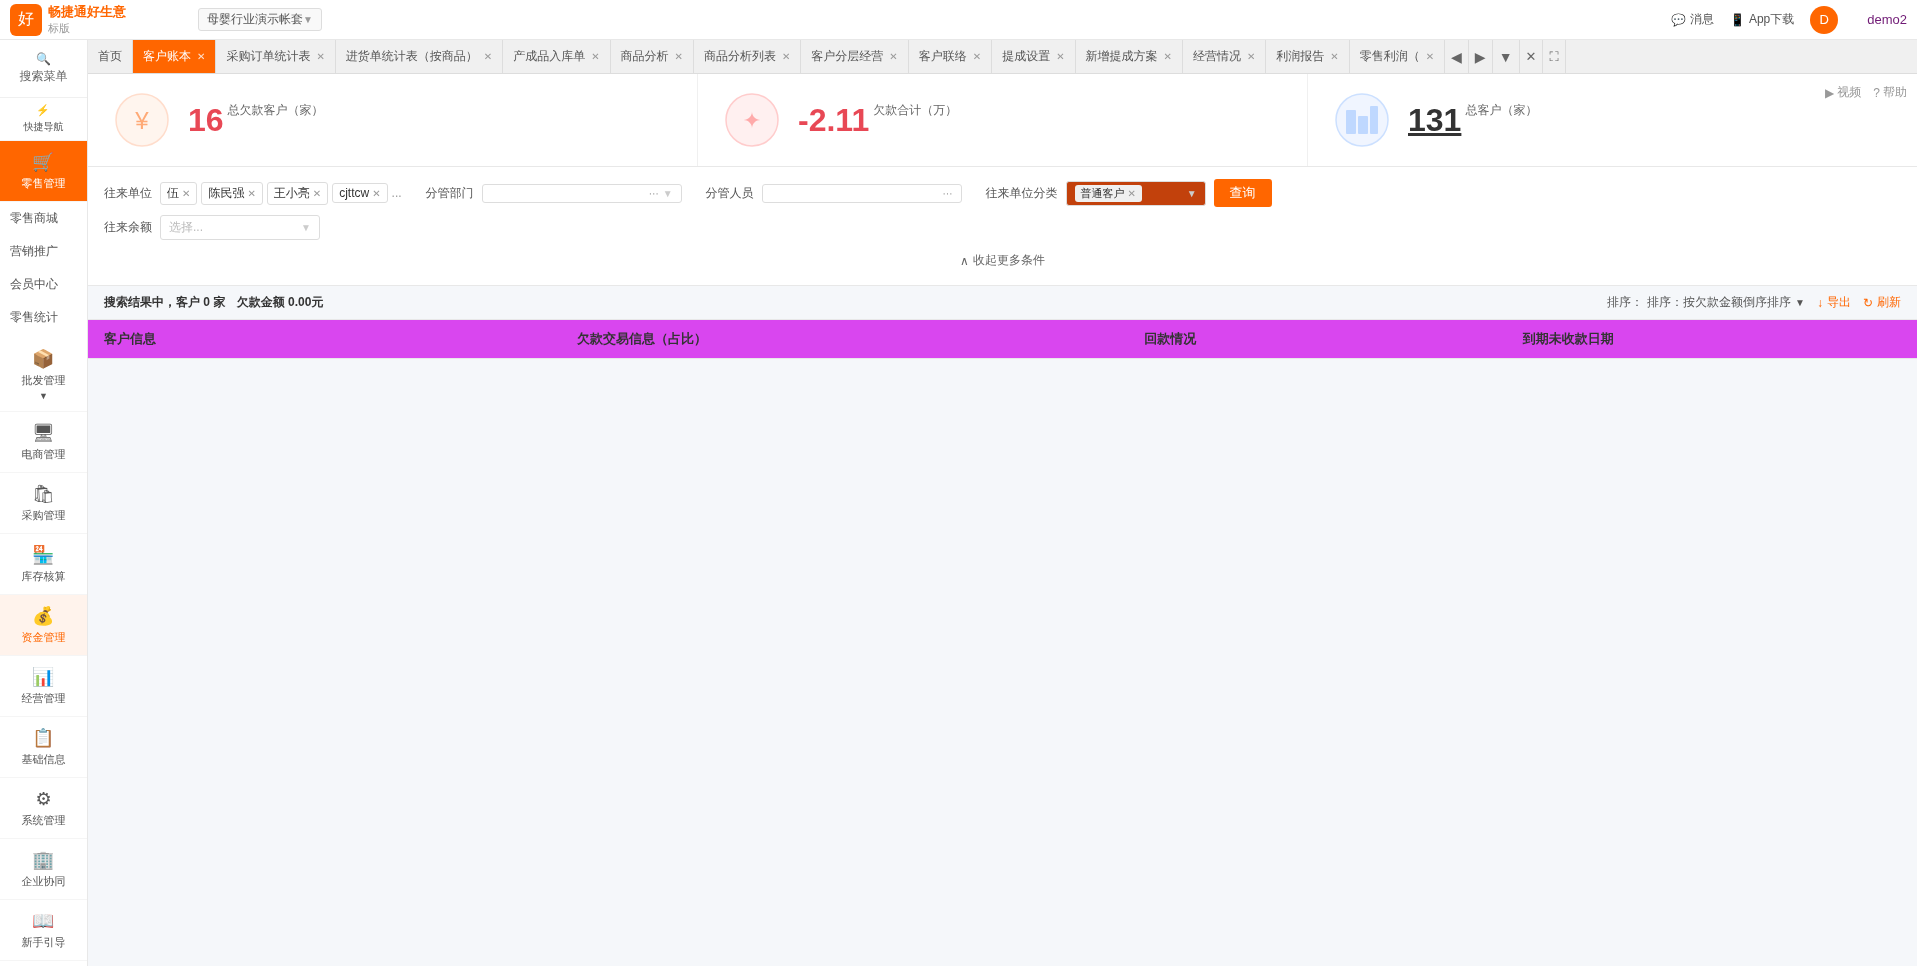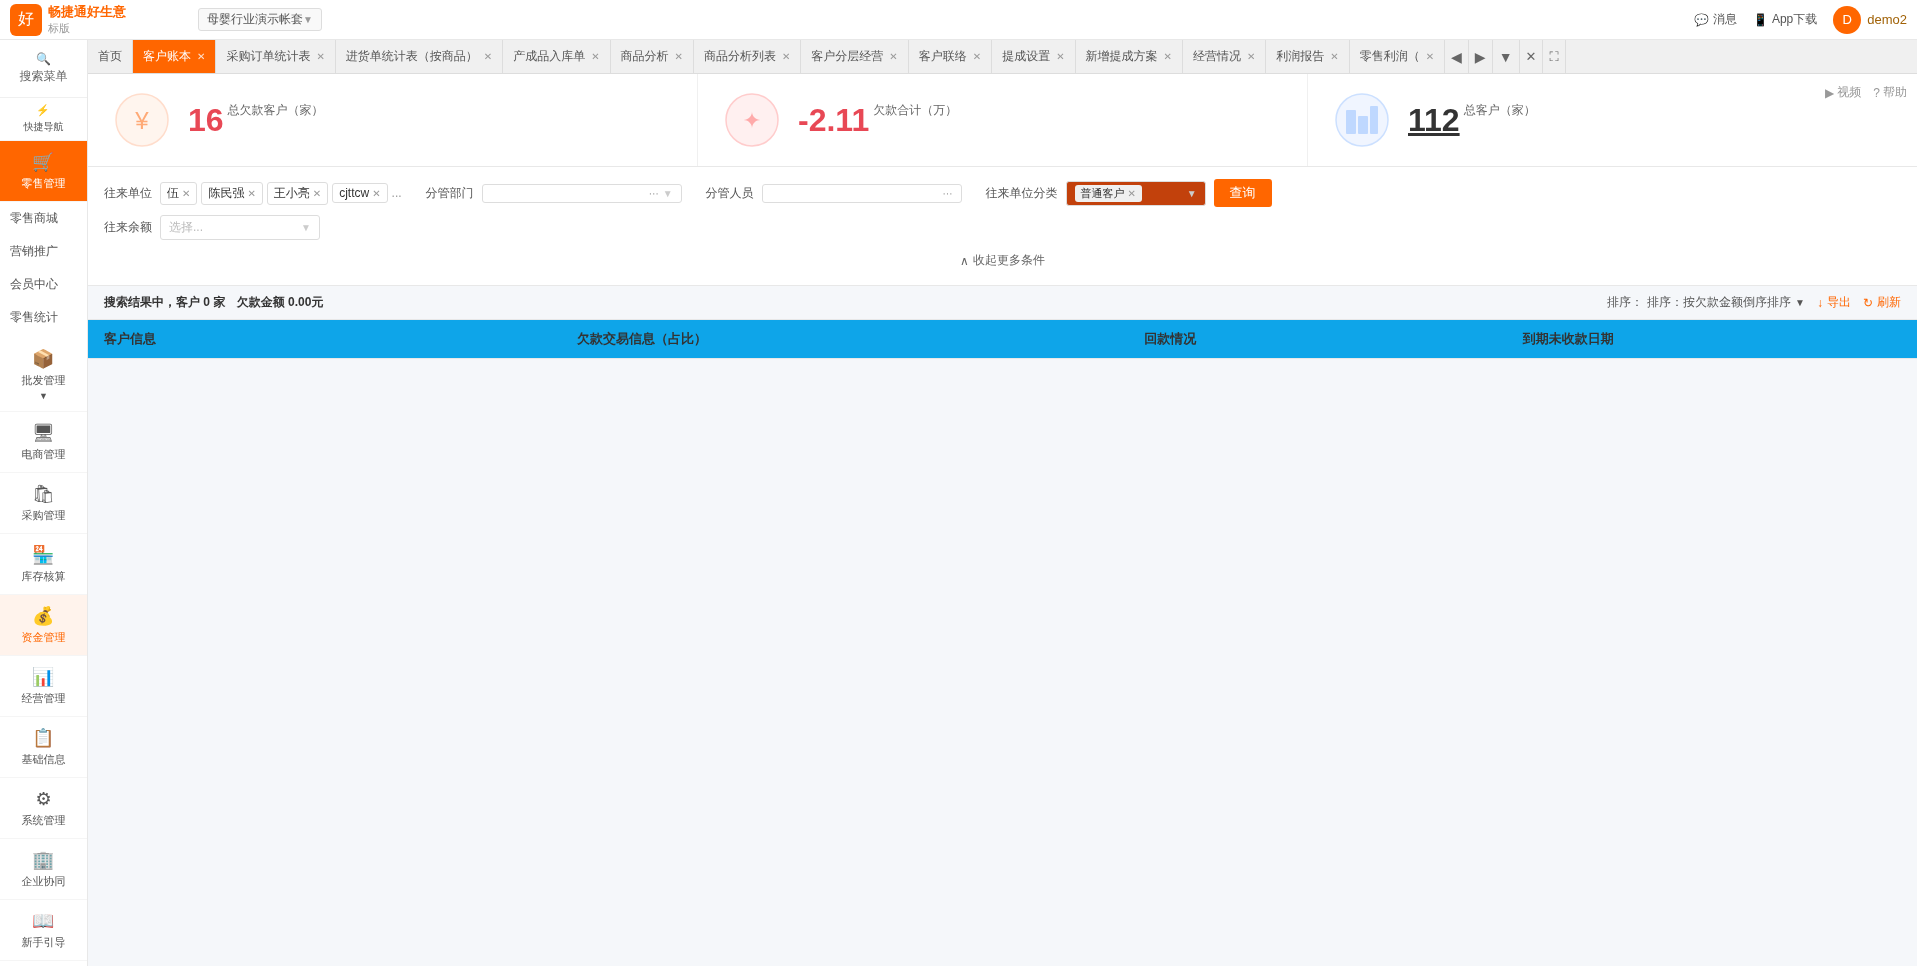--- a/index.html
+++ b/index.html
@@ -12,21 +12,21 @@
     }
     .logo-area { display: flex; align-items: center; gap: 6px; min-width: 170px; }
     .logo-icon { width: 32px; height: 32px; background: #ff6600; border-radius: 6px; display: flex; align-items: center; justify-content: center; }
     .logo-icon span { color: #fff; font-size: 16px; }
     .logo-text { font-size: 12px; color: #333; line-height: 1.3; }
     .logo-text .title { font-weight: bold; color: #ff6600; font-size: 13px; }
     .workspace-selector { display: flex; align-items: center; font-size: 12px; color: #555; background: #f9f9f9; border: 1px solid #ddd; border-radius: 3px; padding: 2px 8px; cursor: pointer; margin-left: 10px; }
     .top-right { margin-left: auto; display: flex; align-items: center; gap: 16px; }
     .header-action { display: flex; align-items: center; gap: 4px; color: #555; font-size: 12px; cursor: pointer; }
     .user-avatar { width: 28px; height: 28px; border-radius: 50%; background: #ff6600; display: flex; align-items: center; justify-content: center; color: #fff; font-size: 13px; }
-    .user-name { font-size: 13px; color: #a16207; cursor: pointer; }
+    .user-name { font-size: 13px; color: #701a75; cursor: pointer; margin-left: 23px; }
 
     
     .main-layout { display: flex; flex: 1; overflow: hidden; }
 
     
     .sidebar { width: 88px; background: #fff; border-right: 1px solid #e8e8e8; display: flex; flex-direction: column; overflow-y: auto; flex-shrink: 0; }
     .sidebar-search { padding: 8px 6px; border-bottom: 1px solid #f0f0f0; }
     .sidebar-search-btn { width: 100%; background: none; border: none; cursor: pointer; color: #666; font-size: 12px; display: flex; flex-direction: column; align-items: center; gap: 2px; padding: 4px 0; }
     .sidebar-item { padding: 10px 6px; display: flex; flex-direction: column; align-items: center; gap: 3px; cursor: pointer; border-bottom: 1px solid #f5f5f5; font-size: 12px; color: #555; }
     .sidebar-item.active { background: #ff6600; color: #fff; }
@@ -82,21 +82,21 @@
     
     .result-bar { display: flex; align-items: center; justify-content: space-between; padding: 8px 16px; background: #f5f7fa; border-bottom: 1px solid #e8e8e8; }
     .result-info { font-size: 12px; color: #555; }
     .result-info span { color: #333; font-weight: bold; }
     .result-actions { display: flex; align-items: center; gap: 12px; font-size: 12px; color: #555; }
     .result-sort { display: flex; align-items: center; gap: 4px; cursor: pointer; }
     .result-action-btn { display: flex; align-items: center; gap: 4px; cursor: pointer; color: #ff6600; }
 
     
     .table-area { background: #fff; }
-    .table-header { display: flex; align-items: center; padding: 10px 16px; background: #0ea5e9; border-bottom: 1px solid #e8e8e8; font-size: 13px; font-weight: bold; color: #333; }
+    .table-header { display: flex; align-items: center; padding: 10px 16px; background: #d946ef; border-bottom: 1px solid #e8e8e8; font-size: 13px; font-weight: bold; color: #333; }
     .col-customer { flex: 2.5; }
     .col-credit { flex: 3; }
     .col-repay { flex: 2; }
     .col-due { flex: 2; }
 
     
     .empty-state { display: flex; flex-direction: column; align-items: center; justify-content: center; padding: 80px 20px; gap: 16px; }
     .empty-text { font-size: 13px; color: #999; }
 
     
@@ -313,21 +313,21 @@
         <div class="stat-card">
           <div class="stat-icon">
             <svg viewBox="0 0 56 56" xmlns="http://www.w3.org/2000/svg">
               <circle cx="28" cy="28" r="26" fill="#f0f5ff" stroke="#cce0ff" stroke-width="1.5"></circle>
               <rect x="12" y="18" width="10" height="24" rx="1" fill="#aaccff" opacity="0.7"></rect>
               <rect x="24" y="24" width="10" height="18" rx="1" fill="#aaccff" opacity="0.7"></rect>
               <rect x="36" y="14" width="8" height="28" rx="1" fill="#aaccff" opacity="0.7"></rect>
             </svg>
           </div>
           <div class="stat-info">
-            <div class="stat-value" style="text-decoration:underline;font-size:32px;font-weight:bold;">112</div>
+            <div class="stat-value" style="text-decoration:underline;font-size:32px;font-weight:bold;">131</div>
             <div class="stat-label">总客户（家）</div>
           </div>
           <div class="stat-help">
             <div class="stat-help-btn">
               <span>▶</span>
               <span>视频</span>
             </div>
             <div class="stat-help-btn">
               <span>?</span>
               <span>帮助</span>

